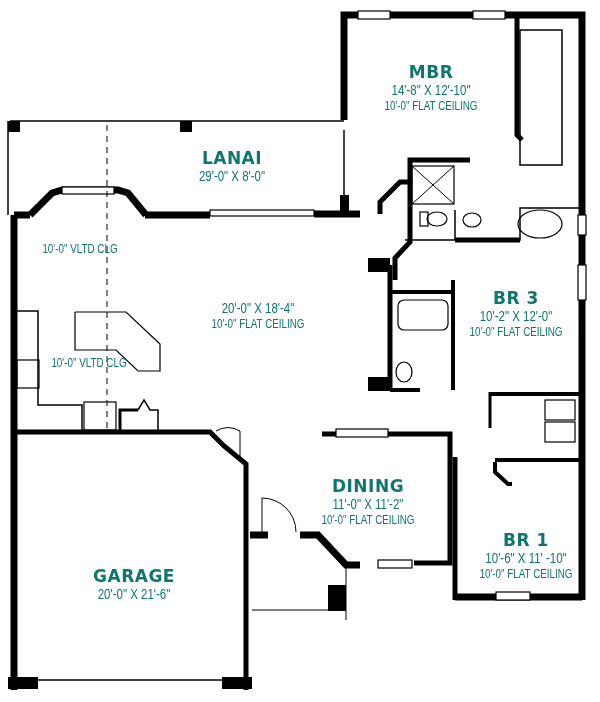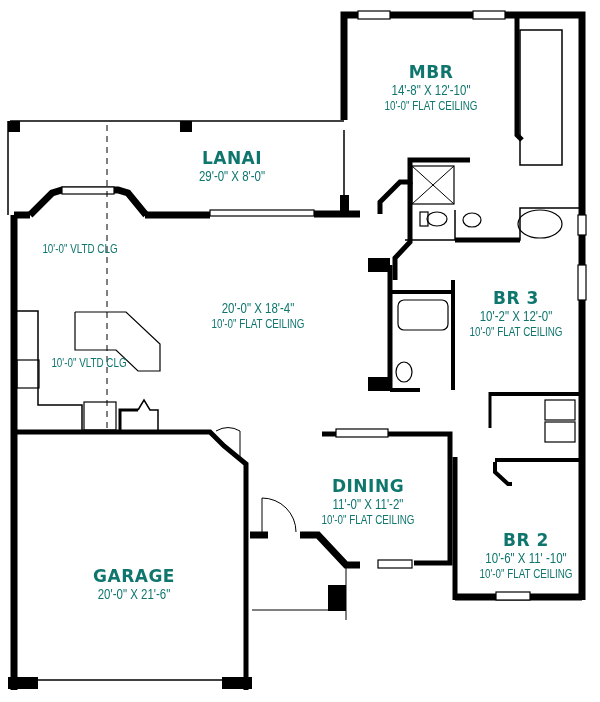--- a/index.html
+++ b/index.html
@@ -127,20 +127,20 @@
 </div>
 <div class="label" style="left:89px; top:356px;">
   <div class="clg">10'-0" VLTD CLG</div>
 </div>
 <div class="label" style="left:368px; top:470px;margin-top:6px;">
   <div class="name">DINING</div>
   <div class="dim">11'-0" X 11'-2"</div>
   <div class="clg">10'-0" FLAT CEILING</div>
 </div>
 <div class="label" style="left:526px; top:530px;">
-  <div class="name">BR 2</div>
+  <div class="name">BR 1</div>
   <div class="dim">10'-6" X 11' -10"</div>
   <div class="clg">10'-0" FLAT CEILING</div>
 </div>
 <div class="label" style="left:134px; top:566px;">
   <div class="name">GARAGE</div>
   <div class="dim">20'-0" X 21'-6"</div>
 </div>
 
 </body></html>

